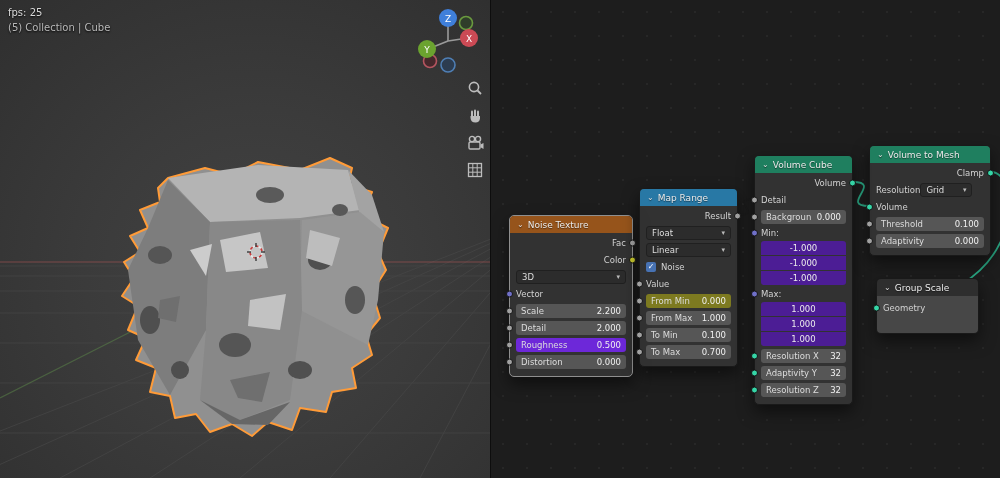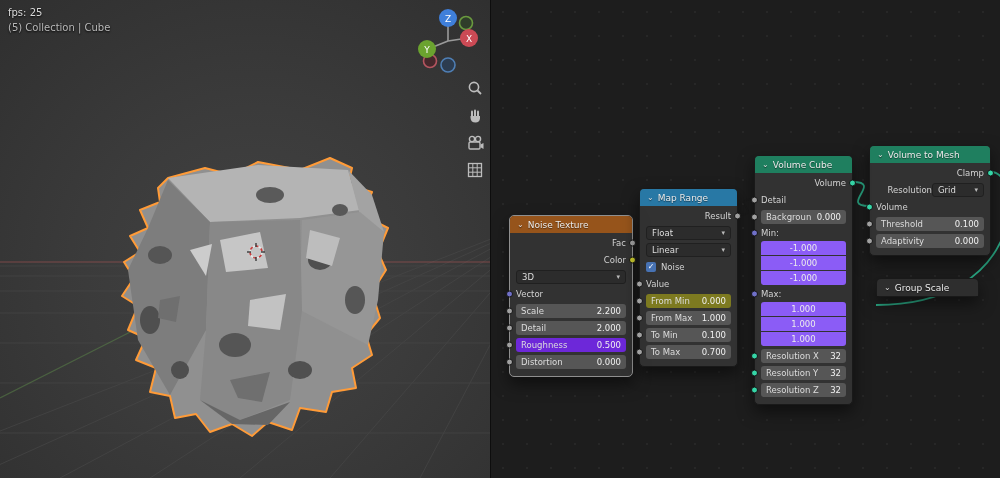--- a/index.html
+++ b/index.html
@@ -43,21 +43,21 @@
     background:#565656;border-radius:3px;height:14px;padding:0 5px;color:#e6e6e6;}
   .field .fl{color:#dcdcdc;}
   .field .fv{color:#f0f0f0;}
   .field.hl-blue{background:#6d28d9;}
   .field.hl-olive{background:#7d7a20;}
   .drop{flex:1;display:flex;justify-content:space-between;align-items:center;
     background:#2c2c2c;border:1px solid #202020;border-radius:3px;height:14px;
     padding:0 5px;color:#dedede;box-sizing:border-box;}
   .drop .chev{font-size:7px;color:#bbb;}
   .vrow{position:relative;margin:1px 6px;height:14px;display:flex;}
-  .vfield{flex:1;background:#8b5cf6;color:#ececec;font-size:8.5px;display:flex;
+  .vfield{flex:1;background:#4c1d95;color:#ececec;font-size:8.5px;display:flex;
     align-items:center;justify-content:center;height:14px;}
   .vfield.top{border-radius:3px 3px 0 0;}
   .vfield.bot{border-radius:0 0 3px 3px;}
   .cb{width:10px;height:10px;background:#4772b3;border-radius:2px;color:#fff;
     font-size:8px;line-height:10px;text-align:center;margin-right:5px;flex:0 0 auto;}
   .lbl{color:#d2d2d2;}
   #go-body{background:#474747;border-radius:0 0 4px 4px;margin:0;padding:3px 0 16px;}
   #go-body .row{margin:2px 6px;}
 </style>
 </head>
@@ -353,21 +353,21 @@
       <div class="row">
         <i class="sock l" style="--c:#35d6a7"></i>
         <div class="field">
           <span class="fl">Resolution X</span>
           <span class="fv">32</span>
         </div>
       </div>
       <div class="row">
         <i class="sock l" style="--c:#35d6a7"></i>
         <div class="field">
-          <span class="fl">Resolution Y</span>
+          <span class="fl">Adaptivity Y</span>
           <span class="fv">32</span>
         </div>
       </div>
       <div class="row">
         <i class="sock l" style="--c:#35d6a7"></i>
         <div class="field">
           <span class="fl">Resolution Z</span>
           <span class="fv">32</span>
         </div>
       </div>
@@ -375,21 +375,21 @@
 
     <div class="node" style="left:378px;top:145px;width:122px">
       <div class="nhead" style="background:#1f7f5f">
         <span class="carrot">⌄</span>
         <span>Volume to Mesh</span>
       </div>
       <div class="row out">
         <span class="lbl">Clamp</span>
         <i class="sock r" style="--c:#35d6a7"></i>
       </div>
-      <div class="row" style="justify-content:flex-end">
+      <div class="row" style="justify-content:flex-start">
         <span class="lbl">Resolution</span>
         <div class="drop" style="flex:0 0 52px">
           <span>Grid</span>
           <span class="chev">▾</span>
         </div>
       </div>
       <div class="row">
         <i class="sock l" style="--c:#35d6a7"></i>
         <span class="lbl">Volume</span>
       </div>
@@ -407,16 +407,22 @@
           <span class="fv">0.000</span>
         </div>
       </div>
     </div>
 
     <div class="node" style="left:385px;top:278px;width:103px;padding-bottom:0;background:transparent">
       <div class="nhead" style="background:#2e2e2e;border-radius:4px 4px 0 0">
         <span class="carrot">⌄</span>
         <span>Group Scale</span>
       </div>
+      <div id="go-body">
+        <div class="row">
+          <i class="sock l" style="--c:#35d6a7"></i>
+          <span class="lbl">Geometry</span>
+        </div>
+      </div>
     </div>
 
   </section>
 </div>
 
 </body></html>

